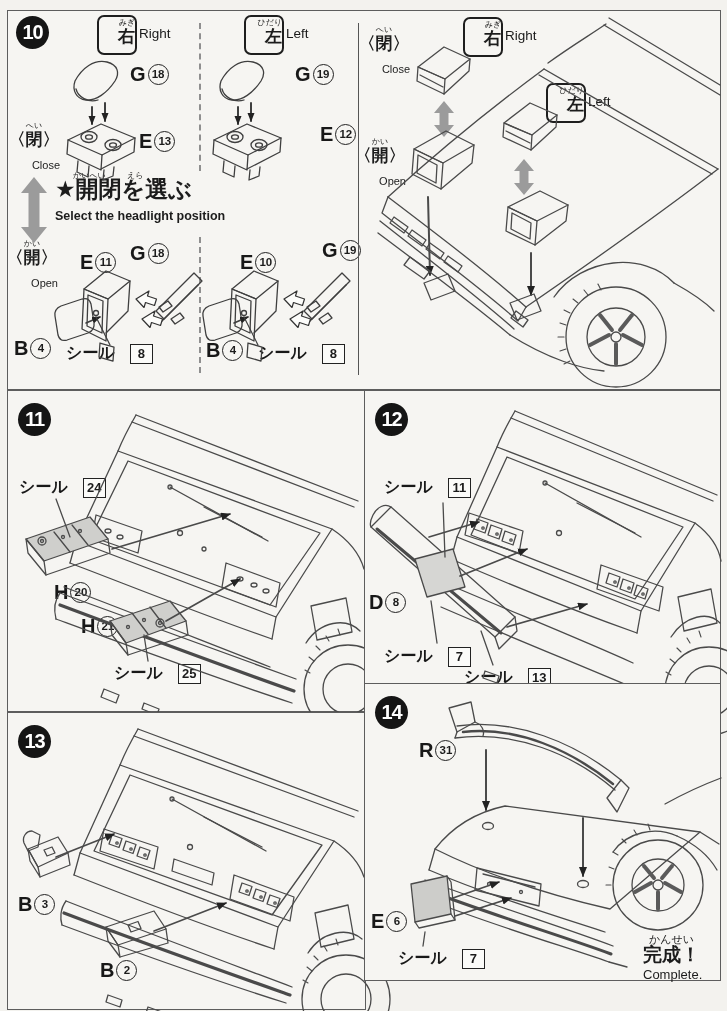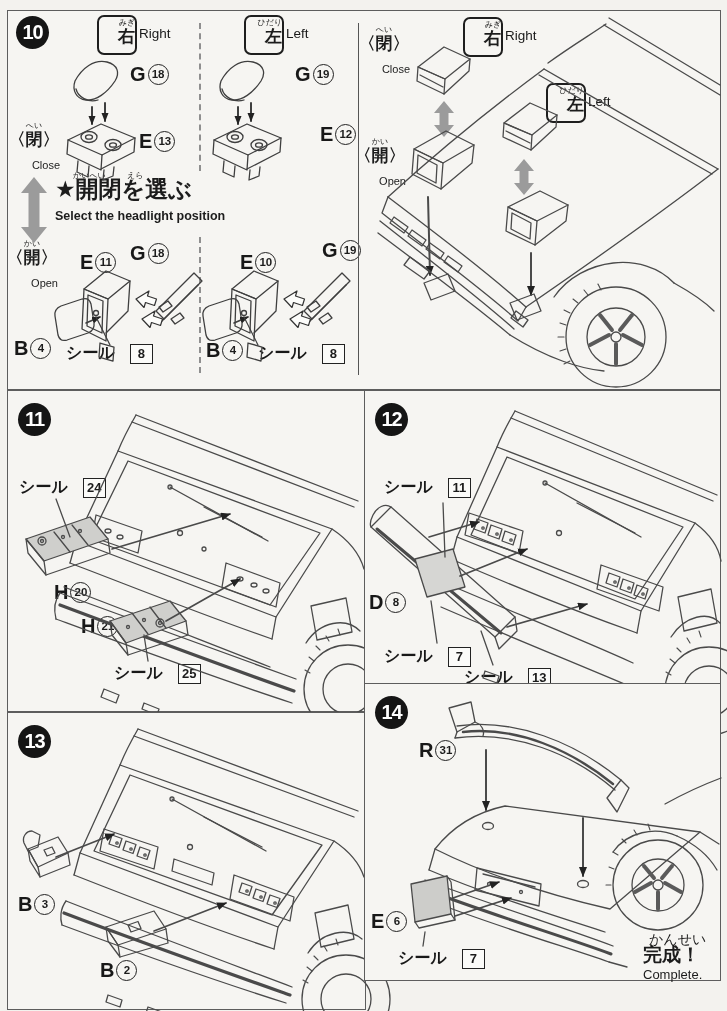--- a/index.html
+++ b/index.html
@@ -25,21 +25,21 @@
   .oc .f{display:block;font-size:8px;line-height:9px;font-family:Liberation Mono, monospace;}
   .oc .k{display:block;font-size:17px;line-height:20px;font-weight:bold;}
   .oc .e{display:block;font-size:11px;line-height:16px;margin-top:7px;text-align:right;}
   .selnote{position:absolute;}
   .selnote .snf{position:relative;height:9px;font-size:8px;}
   .selnote .snf .f1{position:absolute;left:18px;}
   .selnote .snf .f2{position:absolute;left:72px;}
   .selnote .snj{font-size:23px;font-weight:bold;line-height:20px;}
   .selnote .sne{font-size:12.5px;line-height:15px;margin-top:10px;font-weight:bold;}
   .complete{position:absolute;line-height:1;}
-  .complete .cf{display:block;font-size:14px;line-height:10px;padding-left:6px;}
+  .complete .cf{display:block;font-size:11px;line-height:10px;padding-left:6px;}
   .complete .cj{display:block;font-size:19px;font-weight:bold;line-height:22px;}
   .complete .ce{display:block;font-size:13px;line-height:16px;margin-top:1px;}
   .vdash{position:absolute;width:0;border-left:2px dashed #8f8f8f;}
   .vsolid{position:absolute;width:0;border-left:1.5px solid #555;}
   svg{position:absolute;overflow:visible;}
   svg *{vector-effect:non-scaling-stroke;}
 </style>
 </head>
 <body>
 

